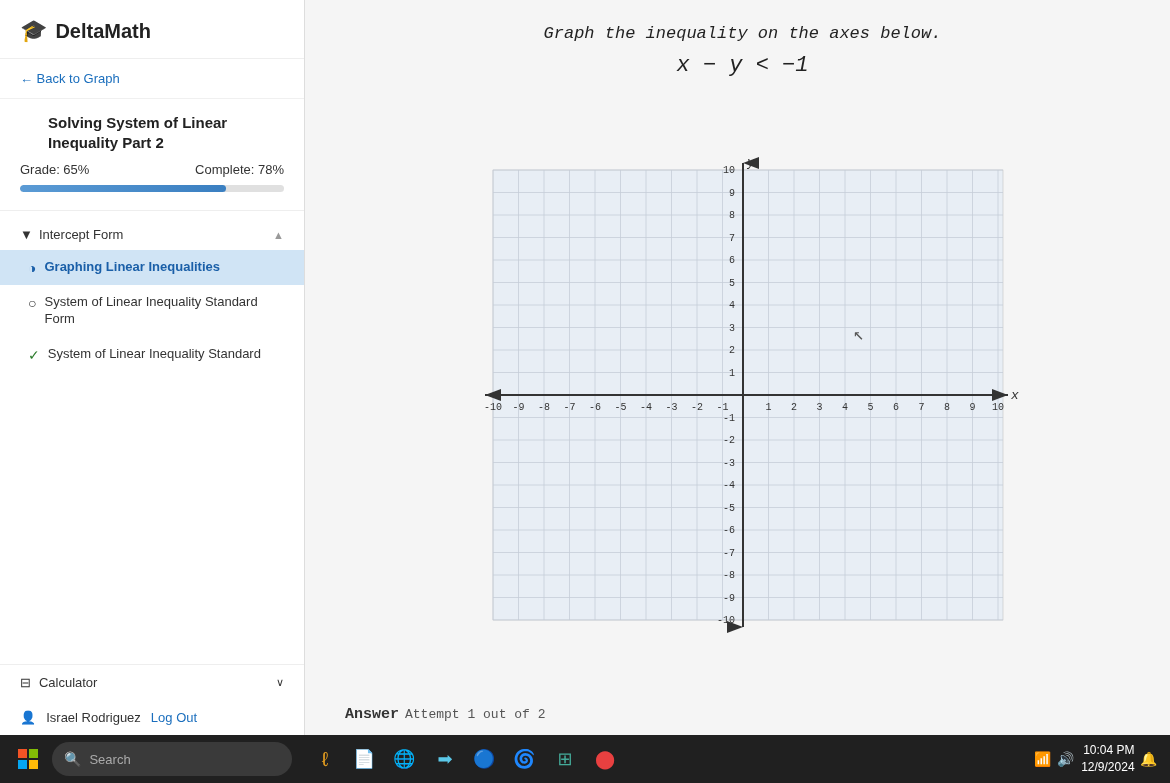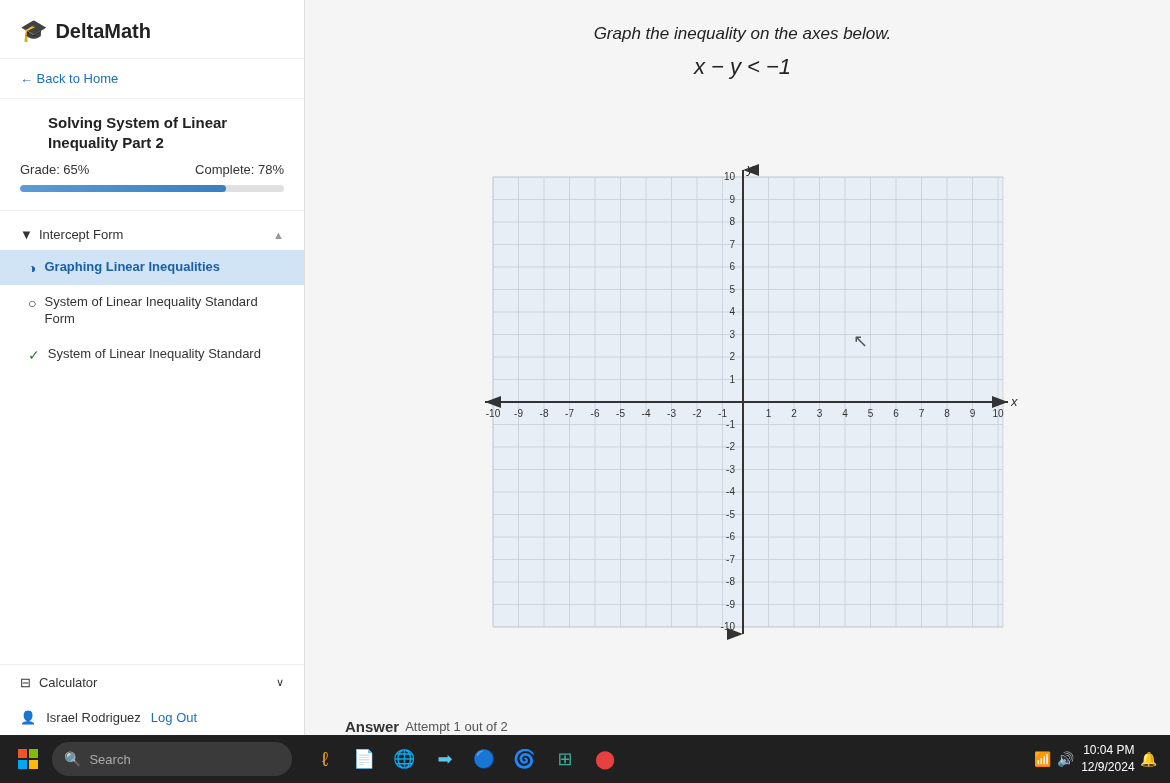--- a/index.html
+++ b/index.html
@@ -169,22 +169,23 @@
       cursor: pointer;
       font-size: 13px;
     }
 
     
     .main-content {
       flex: 1;
       background: #f5f5f5;
       display: flex;
       flex-direction: column;
-      padding: 24px 30px 0 40px;
+      padding: 24px 30px 12px 40px;
       overflow-y: auto;
+      font-family: Liberation Mono, monospace;
     }
 
     .problem-title {
       font-size: 17px;
       color: #222;
       text-align: center;
       margin-bottom: 10px;
       font-style: italic;
     }
 
@@ -310,21 +311,21 @@
 </head>
 <body>
 
 <div class="main-container">
   <div class="sidebar">
     <div class="logo-area">
       <span class="logo-icon">🎓</span>
       <span class="logo-text">DeltaMath</span>
     </div>
 
-    <div class="back-link">← Back to Home</div>
+    <div class="back-link">← Back to Graph</div>
 
     <div class="assignment-title">Solving System of Linear Inequality Part 2</div>
 
     <div class="grade-row">
       <span>Grade: 65%</span>
       <span>Complete: 78%</span>
     </div>
 
     <div class="progress-bar-container">
       <div class="progress-bar-fill"></div>

